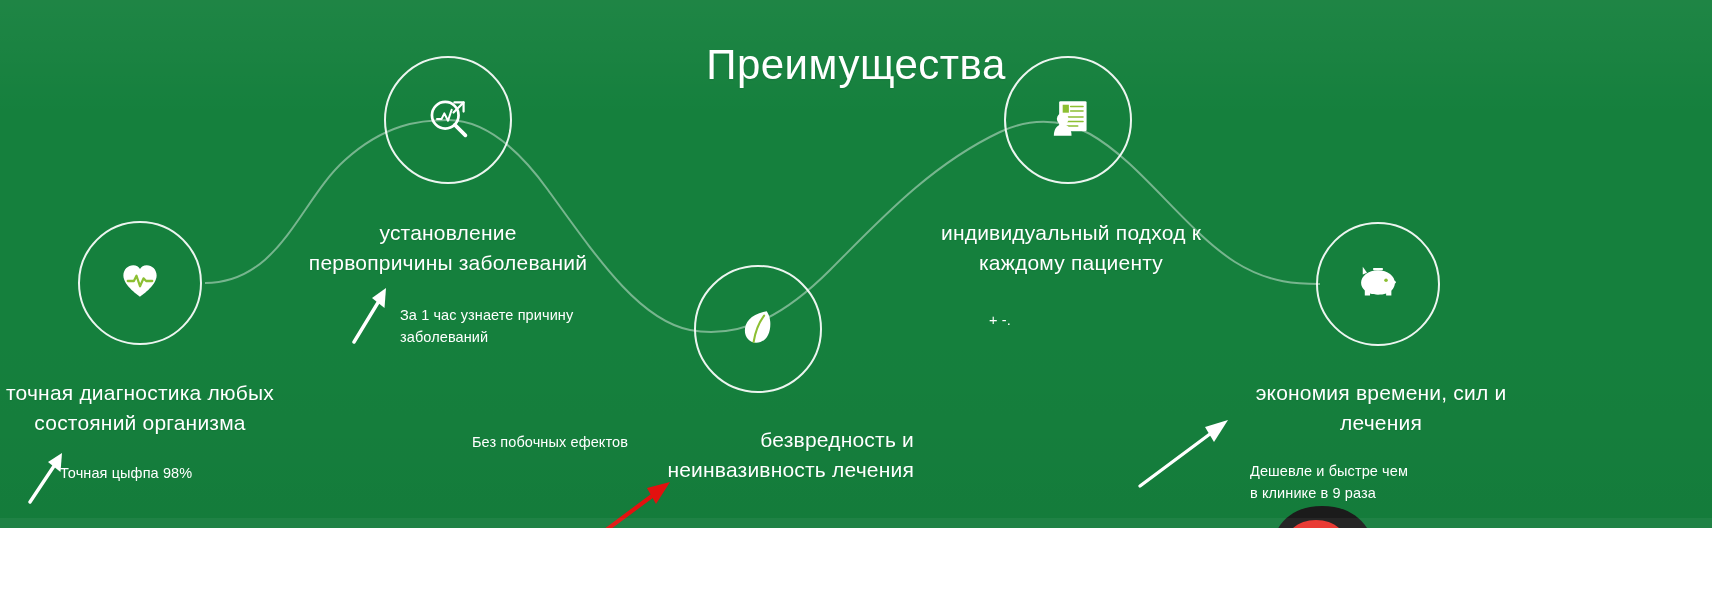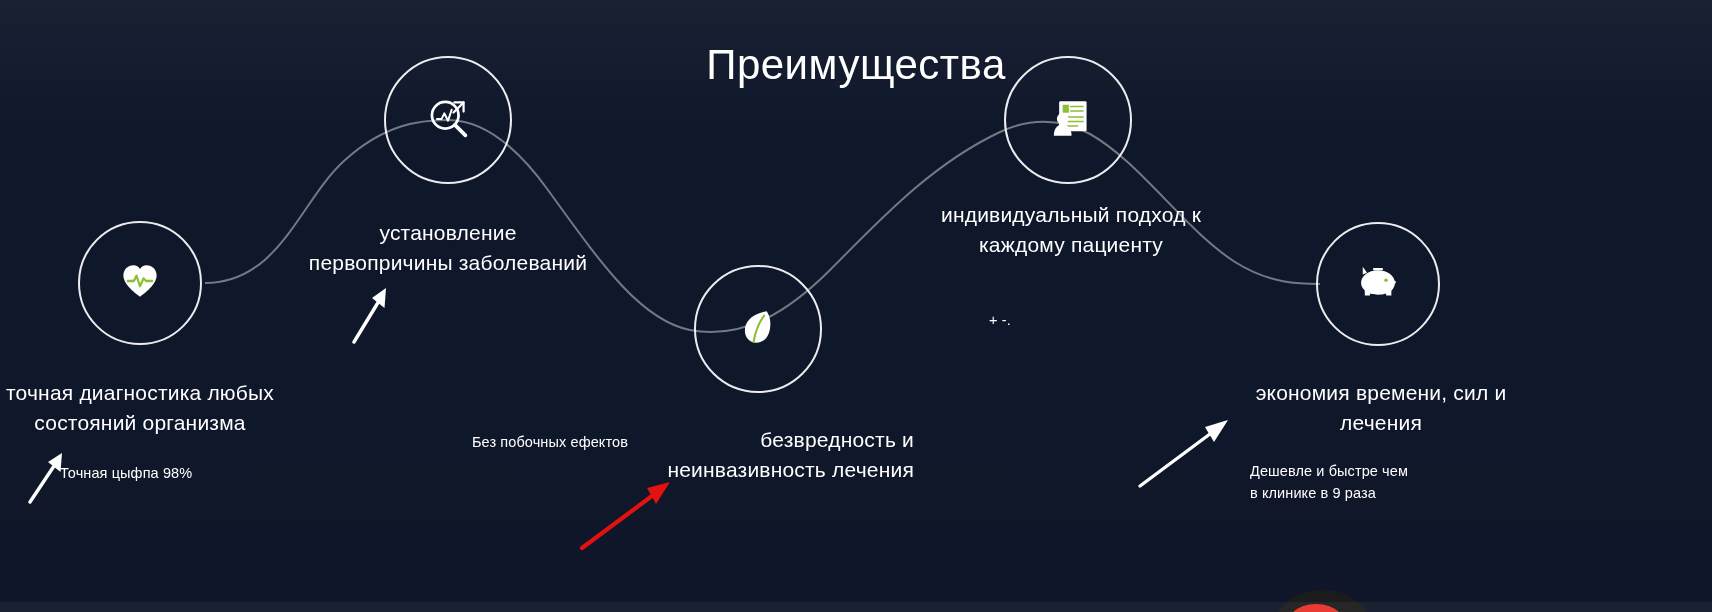--- a/index.html
+++ b/index.html
@@ -5,22 +5,22 @@
   * { box-sizing: border-box; margin: 0; padding: 0; }
   html, body {
     width: 1712px;
     height: 612px;
     overflow: hidden;
     font-family: "Liberation Sans", sans-serif;
   }
   #stage {
     position: relative;
     width: 1712px;
-    height: 612px;
-    background: #0f172a;
+    height: 528px;
+    background: #15803d;
     overflow: hidden;
   }
   
   #stage::before {
     content: "";
     position: absolute;
     left: 0; top: 0; right: 0; bottom: 0;
     background: linear-gradient(180deg,
         rgba(255,255,255,0.045) 0%,
         rgba(255,255,255,0.00) 22%,
@@ -160,20 +160,24 @@
     </span>
   </div>
   <div class="node-label" style="left:285px; top:218px; width:326px;">
     <div>установление</div>
     <div>первопричины заболеваний</div>
   </div>
   <svg class="arrow-svg" style="left:348px; top:282px;" width="48" height="62" viewBox="0 0 48 62" xmlns="http://www.w3.org/2000/svg">
     <path d="M6 60 L34 14" stroke="#ffffff" stroke-width="3.4" stroke-linecap="round" fill="none"></path>
     <path d="M38 6 L36.5 26 L24 16 Z" fill="#ffffff"></path>
   </svg>
+  <div class="note" style="left:400px; top:305px; width:240px;">
+    <div>За 1 час узнаете причину</div>
+    <div>заболеваний</div>
+  </div>
 
   <div class="node-circle" style="left:694px; top:265px; width:128px; height:128px;">
     <span class="glyph">
       <svg width="42" height="42" viewBox="0 0 48 48" xmlns="http://www.w3.org/2000/svg">
         <path d="M34 6 C16 9 9 19 9 28 C9 35.5 14 42 22 42 C33 42 39 31 38 18 C37.7 13 36 9 34 6 Z" fill="#ffffff"></path>
         <path d="M31 11 C25 19 21 29 19 41" stroke="#8cbf32" stroke-width="2.4" fill="none" stroke-linecap="round"></path>
       </svg>
     </span>
   </div>
   <div class="node-label" style="left:602px; top:425px; width:312px;text-align:right;">
@@ -196,21 +200,21 @@
           <line x1="21" y1="23" x2="43" y2="23"></line>
           <line x1="21" y1="28" x2="43" y2="28"></line>
           <line x1="21" y1="33" x2="37" y2="33"></line>
         </g>
         <rect x="20" y="9" width="7" height="9" fill="#8cbf32"></rect>
         <path d="M10 44 C10 35.5 14.5 31 20 31 C25.5 31 30 35.5 30 44 Z" fill="#ffffff"></path>
         <circle cx="20" cy="25" r="6.6" fill="#ffffff"></circle>
       </svg>
     </span>
   </div>
-  <div class="node-label" style="left:912px; top:200px; width:318px;">
+  <div class="node-label" style="left:912px; top:218px; width:318px;">
     <div>индивидуальный подход к</div>
     <div>каждому пациенту</div>
   </div>
   <div class="note center" style="left:955px; top:310px; width:90px;">+ -.</div>
 
   <div class="node-circle" style="left:1316px; top:222px; width:124px; height:124px;">
     <span class="glyph">
       <svg width="44" height="40" viewBox="0 0 52 46" xmlns="http://www.w3.org/2000/svg">
         <path d="M13 12 L8 5 L8 14 Z" fill="#ffffff"></path>
         <path d="M26 9 C37.5 9 46 16 46 24 C46 27.6 44.4 30.8 41.8 33.2 L41.8 39 L35.6 39 L35.6 36.6

